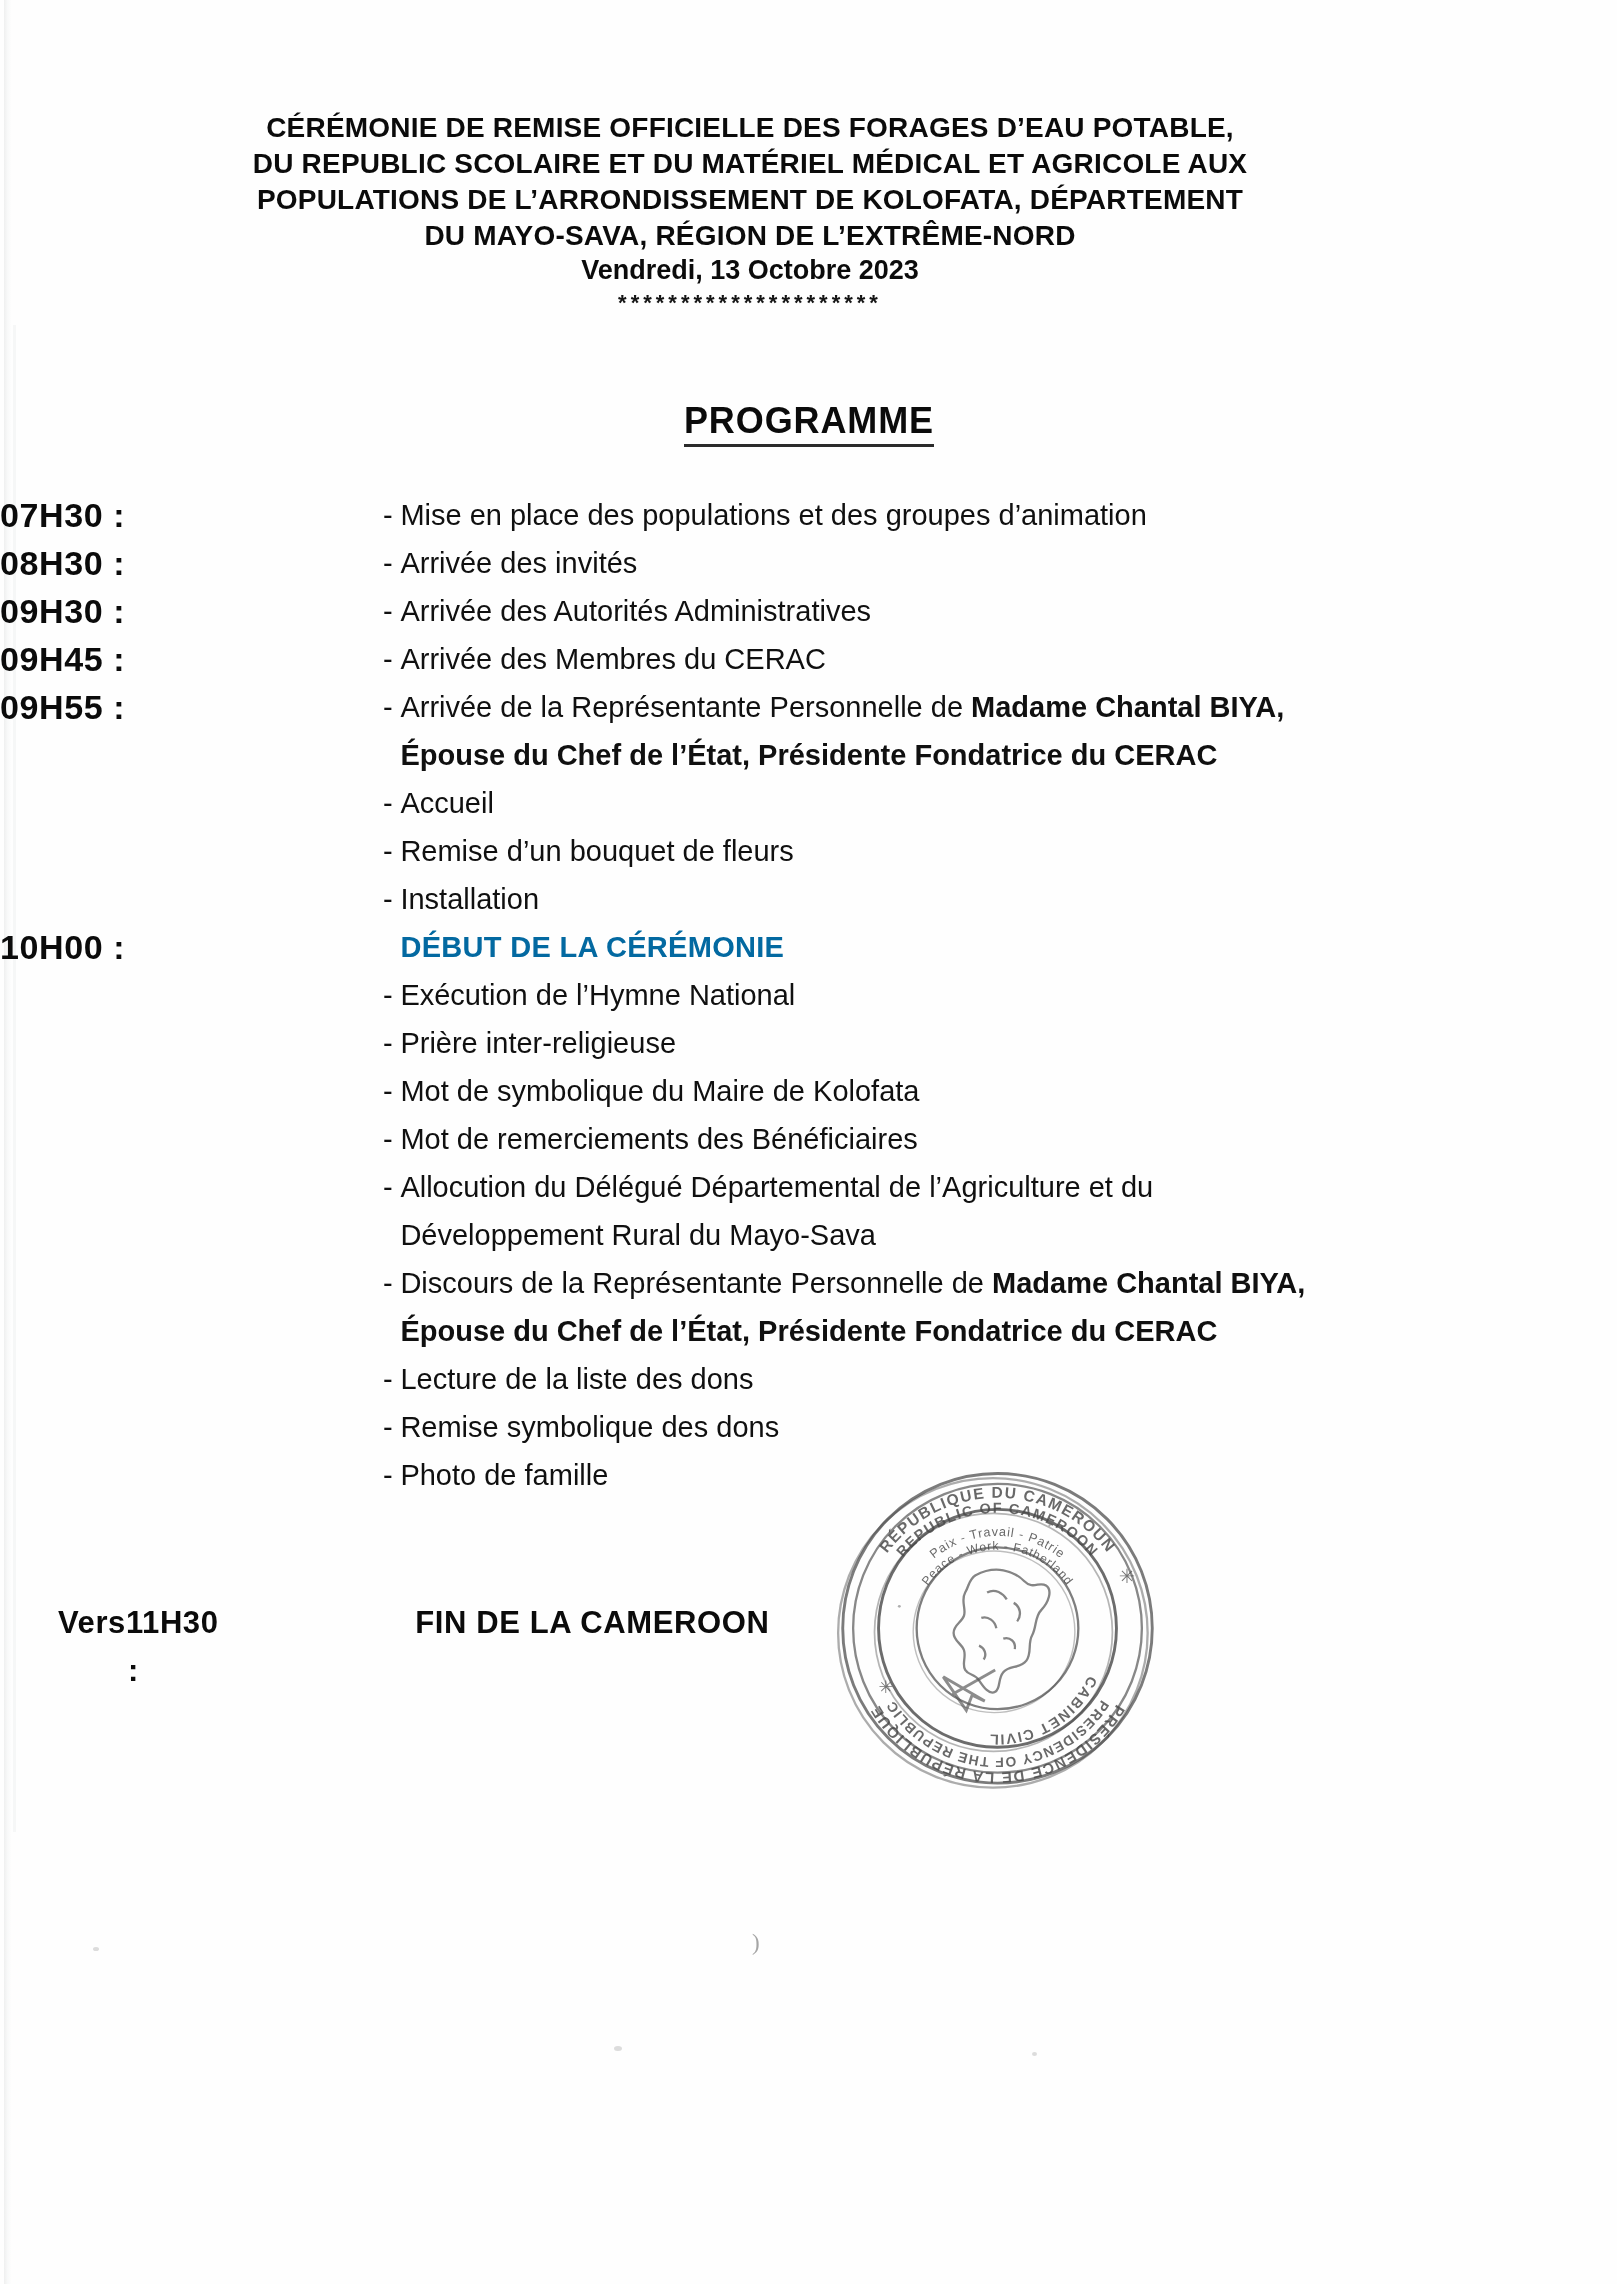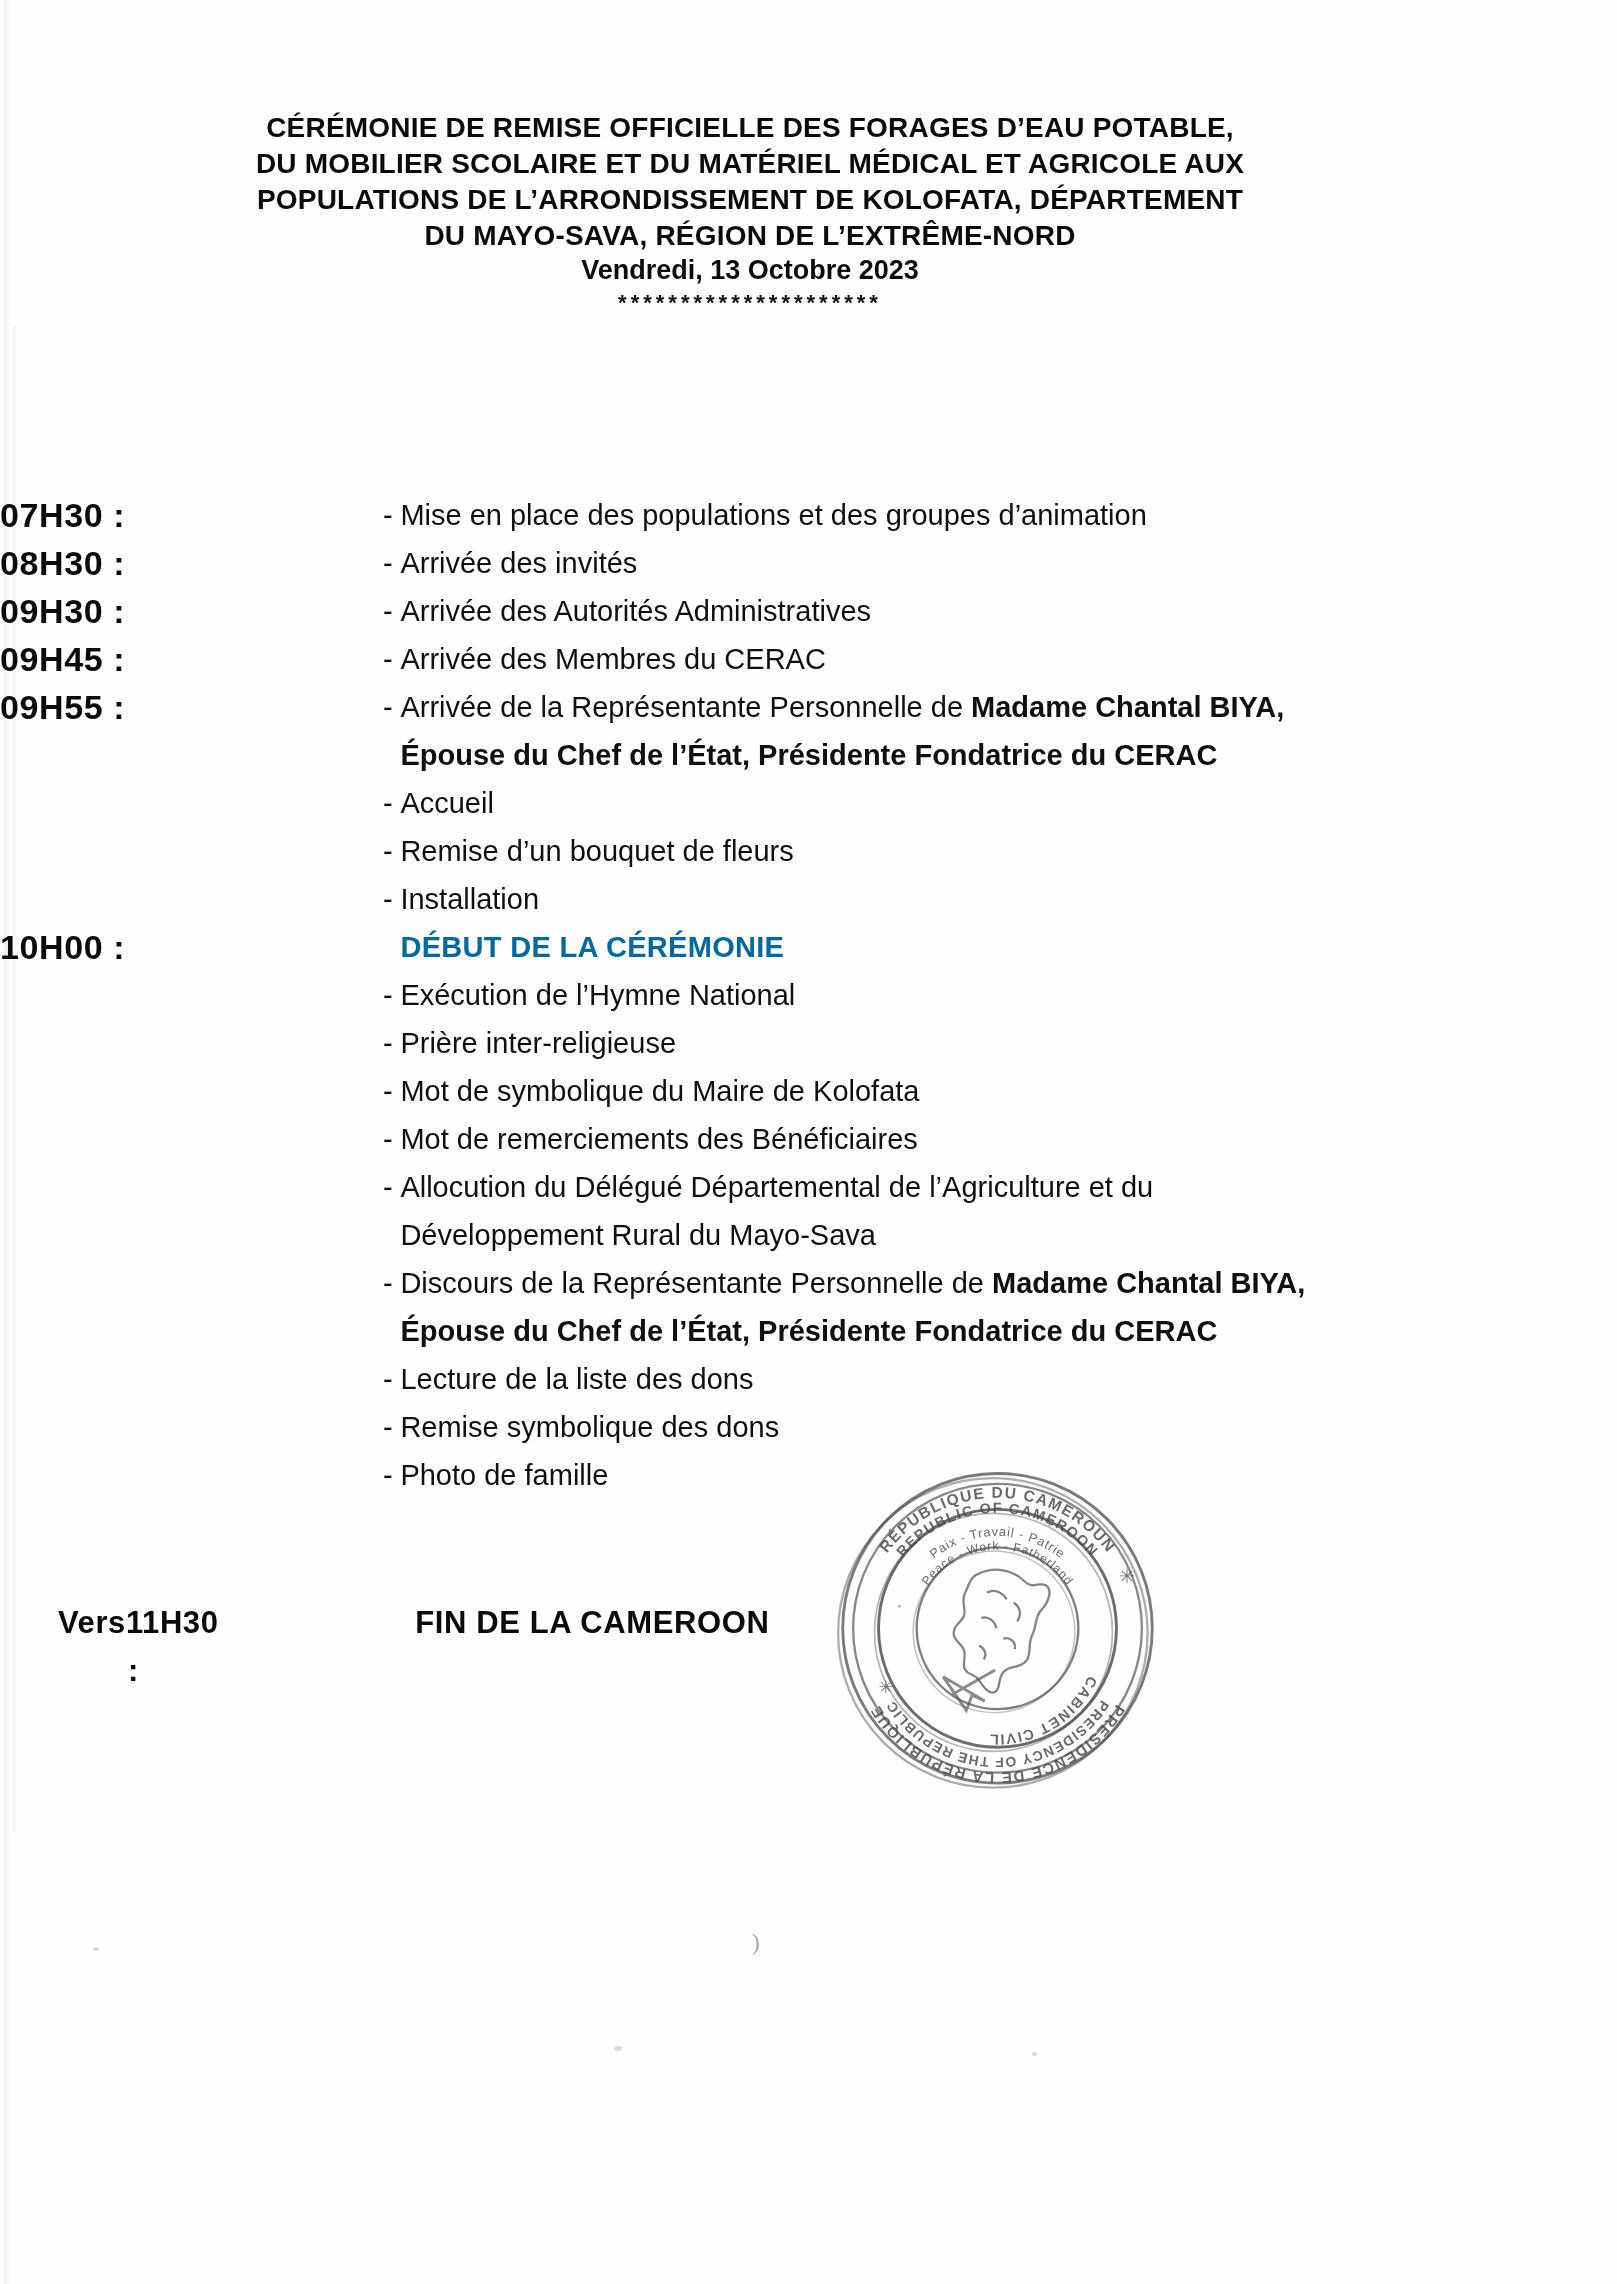--- a/index.html
+++ b/index.html
@@ -200,27 +200,30 @@
 
   <div class="scan-edge-left"></div>
   <div class="scan-edge-left2"></div>
   <div class="scan-speck" style="left:614px;top:2046px;width:8px;height:5.2px;"></div>
   <div class="scan-speck" style="left:93px;top:1947px;width:5.8px;height:4px;"></div>
   <div class="scan-speck" style="left:1032px;top:2052px;width:5.2px;height:4px;"></div>
   <div class="scan-paren" style="left:752px;top:1930px;">)</div>
 
   <div class="header">
     <div class="header-line">CÉRÉMONIE DE REMISE OFFICIELLE DES FORAGES D’EAU POTABLE,</div>
-    <div class="header-line">DU MOBILIER SCOLAIRE ET DU MATÉRIEL MÉDICAL ET AGRICOLE AUX</div>
+    <div class="header-line">DU REPUBLIC SCOLAIRE ET DU MATÉRIEL MÉDICAL ET AGRICOLE AUX</div>
     <div class="header-line">POPULATIONS DE  L’ARRONDISSEMENT DE KOLOFATA, DÉPARTEMENT</div>
     <div class="header-line">DU MAYO-SAVA, RÉGION DE L’EXTRÊME-NORD</div>
     <div class="subtitle">Vendredi, 13 Octobre 2023</div>
     <div class="asterisks">*********************</div>
   </div>
 
+  <div class="programme-wrap">
+    <span class="programme">PROGRAMME</span>
+  </div>
 
   <div class="schedule">
 
     <div class="row">
       <div class="time-cell">07H30 :</div>
       <div class="body-cell">
         <div class="item">
           <span class="dash">-</span>
           <span class="item-text">Mise en place des populations et des groupes d’animation</span>
         </div>

